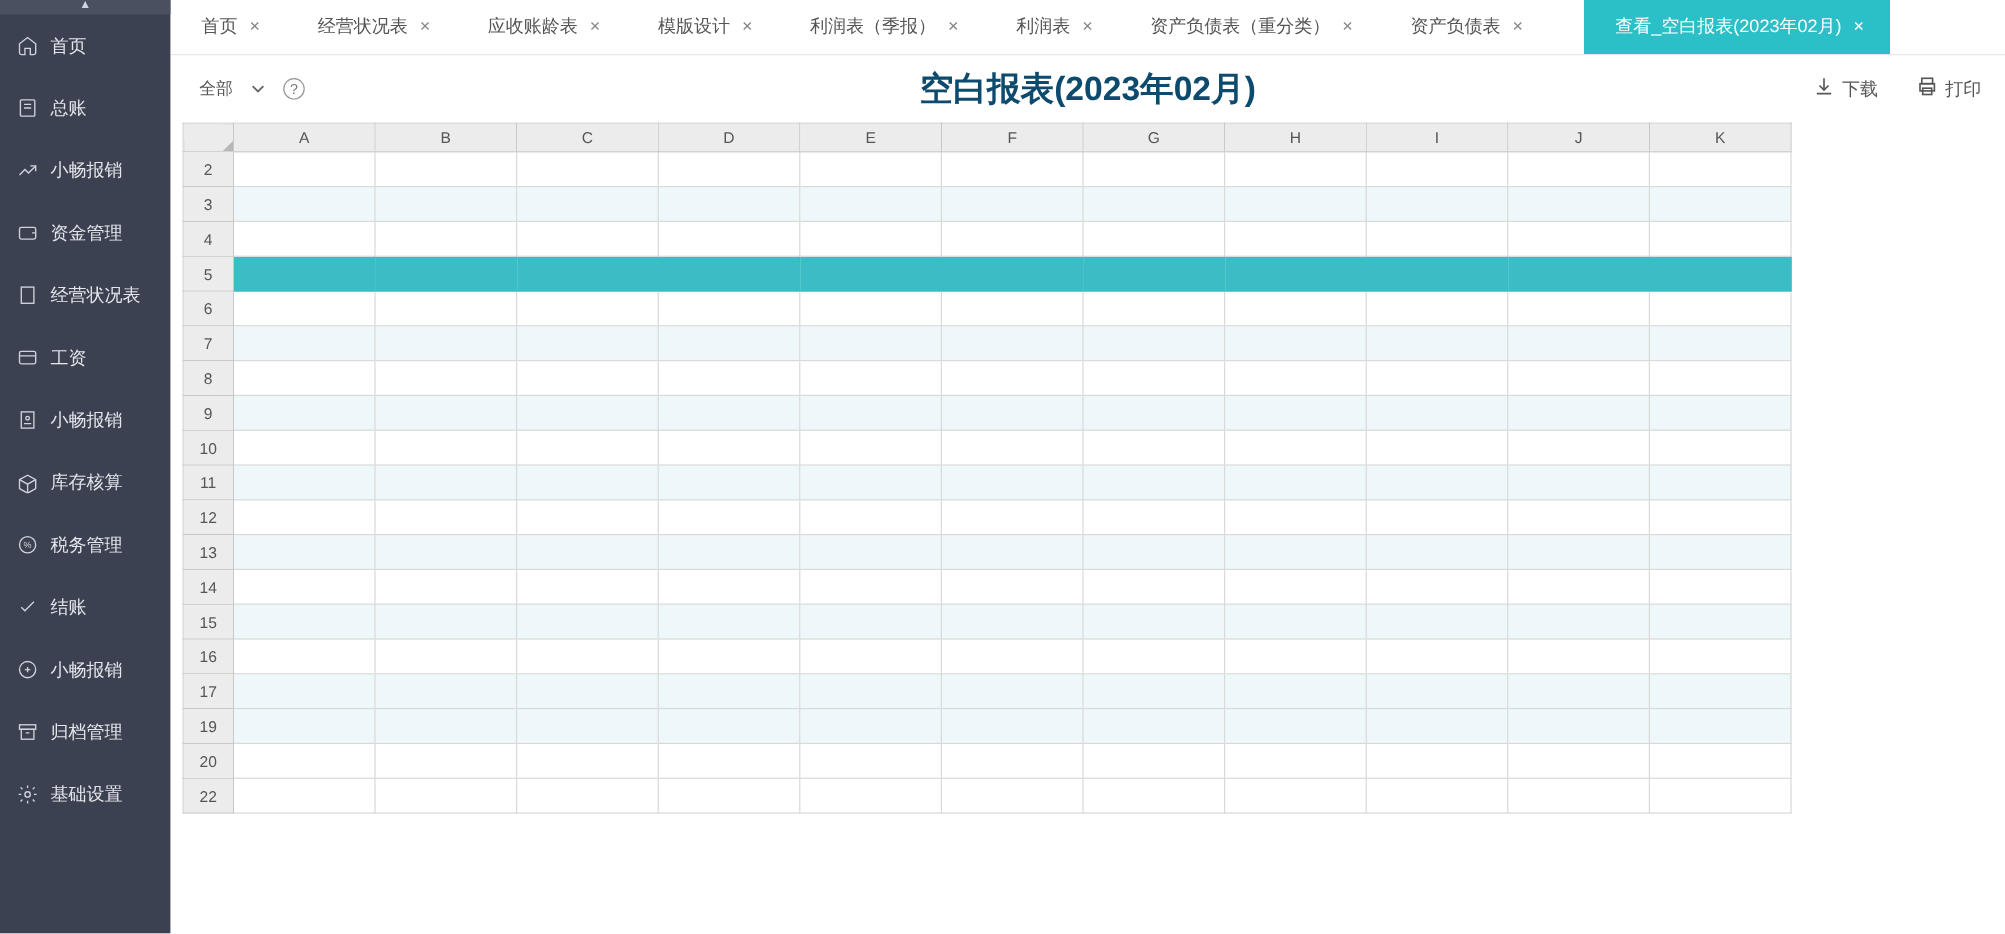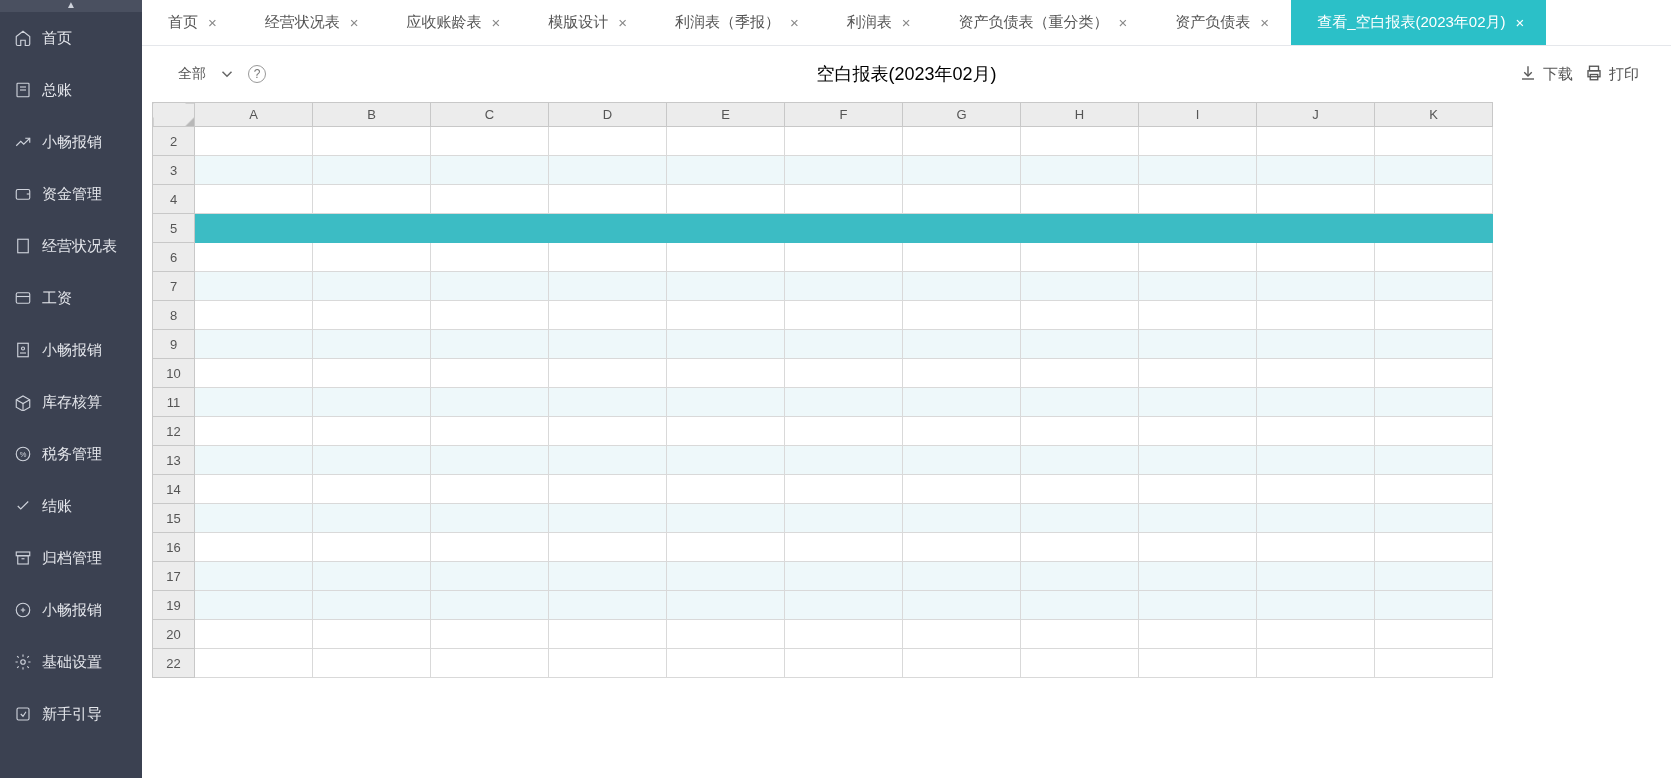--- a/index.html
+++ b/index.html
@@ -62,35 +62,36 @@
     padding: 0 22px 0 26px;
     gap: 10px;
     cursor: pointer;
     color: #555;
     white-space: nowrap;
     font-size: 15px;
   }
   .tab.active {
     background: #2bc0c8;
     color: #fff;
+    margin-left: 29px;
   }
   .tab-close {
     font-size: 15px;
     color: #888;
     cursor: pointer;
     line-height: 1;
   }
   .tab.active .tab-close { color: #fff; }
 
   
   .toolbar {
     display: flex;
     align-items: center;
     height: 56px;
-    padding: 0 32px;
+    padding: 0 20px;
     flex-shrink: 0;
     gap: 12px;
     position: relative;
   }
   .tb-left { display: flex; align-items: center; gap: 8px; }
   .tb-filter {
     color: #555;
     font-size: 14px;
     padding: 2px 4px;
   }
@@ -112,29 +113,29 @@
     justify-content: center;
     font-size: 12px;
     color: #777;
     cursor: pointer;
     margin-left: 4px;
   }
   .tb-title {
     position: absolute;
     left: 50%;
     transform: translateX(-50%);
-    font-size: 18px;
-    color: #000000;
-    font-weight: 400;
+    font-size: 28px;
+    color: #0c4a6e;
+    font-weight: 700;
   }
   .tb-right {
     margin-left: auto;
     display: flex;
     align-items: center;
-    gap: 12px;
+    gap: 32px;
     text-align: center;
   }
   .tb-btn {
     display: flex;
     align-items: center;
     gap: 6px;
     color: #555;
     cursor: pointer;
     font-size: 15px;
   }
@@ -293,53 +294,44 @@
         <span class="sidebar-icon">
           <svg viewBox="0 0 24 24">
             <path d="M5 12l4 4L19 6"></path>
           </svg>
         </span>
         <span class="sidebar-label">结账</span>
       </div>
       <div class="sidebar-item">
         <span class="sidebar-icon">
           <svg viewBox="0 0 24 24">
+            <circle cx="12" cy="12" r="9"></circle>
+            <path d="M9 12h6M12 9v6"></path>
+          </svg>
+        </span>
+        <span class="sidebar-label">小畅报销</span>
+      </div>
+      <div class="sidebar-item">
+        <span class="sidebar-icon">
+          <svg viewBox="0 0 24 24">
             <rect x="3" y="4" width="18" height="5"></rect>
             <rect x="5" y="9" width="14" height="11"></rect>
             <line x1="10" y1="13" x2="14" y2="13"></line>
           </svg>
         </span>
         <span class="sidebar-label">归档管理</span>
       </div>
       <div class="sidebar-item">
         <span class="sidebar-icon">
           <svg viewBox="0 0 24 24">
-            <circle cx="12" cy="12" r="9"></circle>
-            <path d="M9 12h6M12 9v6"></path>
-          </svg>
-        </span>
-        <span class="sidebar-label">小畅报销</span>
-      </div>
-      <div class="sidebar-item">
-        <span class="sidebar-icon">
-          <svg viewBox="0 0 24 24">
             <circle cx="12" cy="12" r="3"></circle>
             <path d="M12 2v3M12 19v3M4.2 4.2l2.1 2.1M17.7 17.7l2.1 2.1M2 12h3M19 12h3M4.2 19.8l2.1-2.1M17.7 6.3l2.1-2.1"></path>
           </svg>
         </span>
         <span class="sidebar-label">基础设置</span>
-      </div>
-      <div class="sidebar-item">
-        <span class="sidebar-icon">
-          <svg viewBox="0 0 24 24">
-            <rect x="4" y="4" width="16" height="16" rx="2"></rect>
-            <polyline points="9 12 12 15 16 9"></polyline>
-          </svg>
-        </span>
-        <span class="sidebar-label">新手引导</span>
       </div>
     </div>
 </nav>
 
 <div class="main">
 
   <div class="tabs" id="tabs">
       <div class="tab">
         <span>首页</span>
         <span class="tab-close">×</span>

